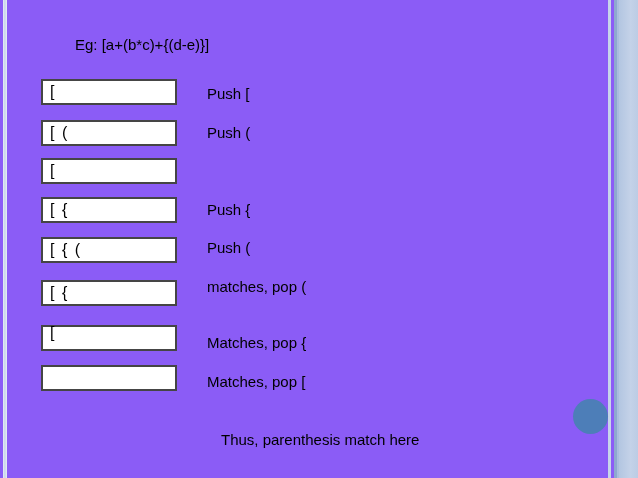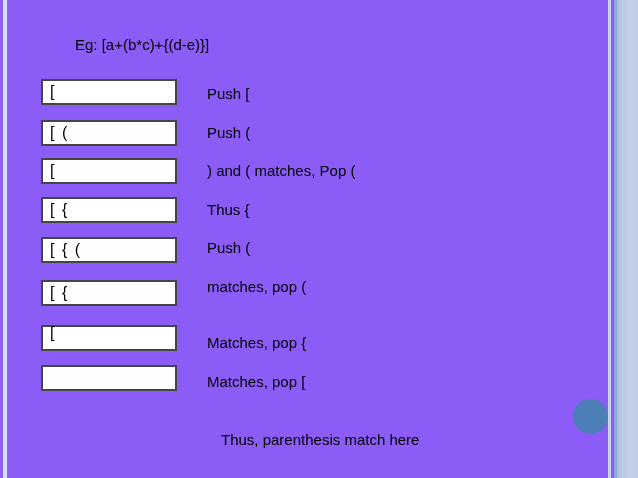--- a/index.html
+++ b/index.html
@@ -155,22 +155,21 @@
   </div>
   <div class="stack-box b7 lift">
     <span class="stack-text">[</span>
   </div>
   <div class="stack-box b8">
     <span class="stack-text"></span>
   </div>
 
   <div class="action a1">Push [</div>
   <div class="action a2">Push (</div>
-  <div class="action a3">) and ( matches, Pop (</div>
-  <div class="action a4">Thus {</div>
+  <div class="action a4">Push {</div>
   <div class="action a5">Push (</div>
   <div class="action a6">matches, pop (</div>
   <div class="action a8">Matches, pop [</div>
   <div class="action a7">Matches, pop {</div>
 
   <div class="footer">Thus, parenthesis match here</div>
 
 </div>
 
 </body></html>

